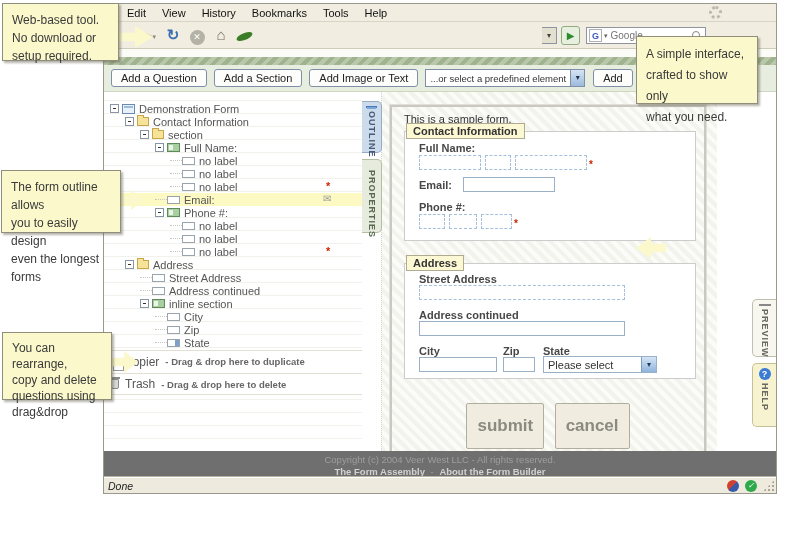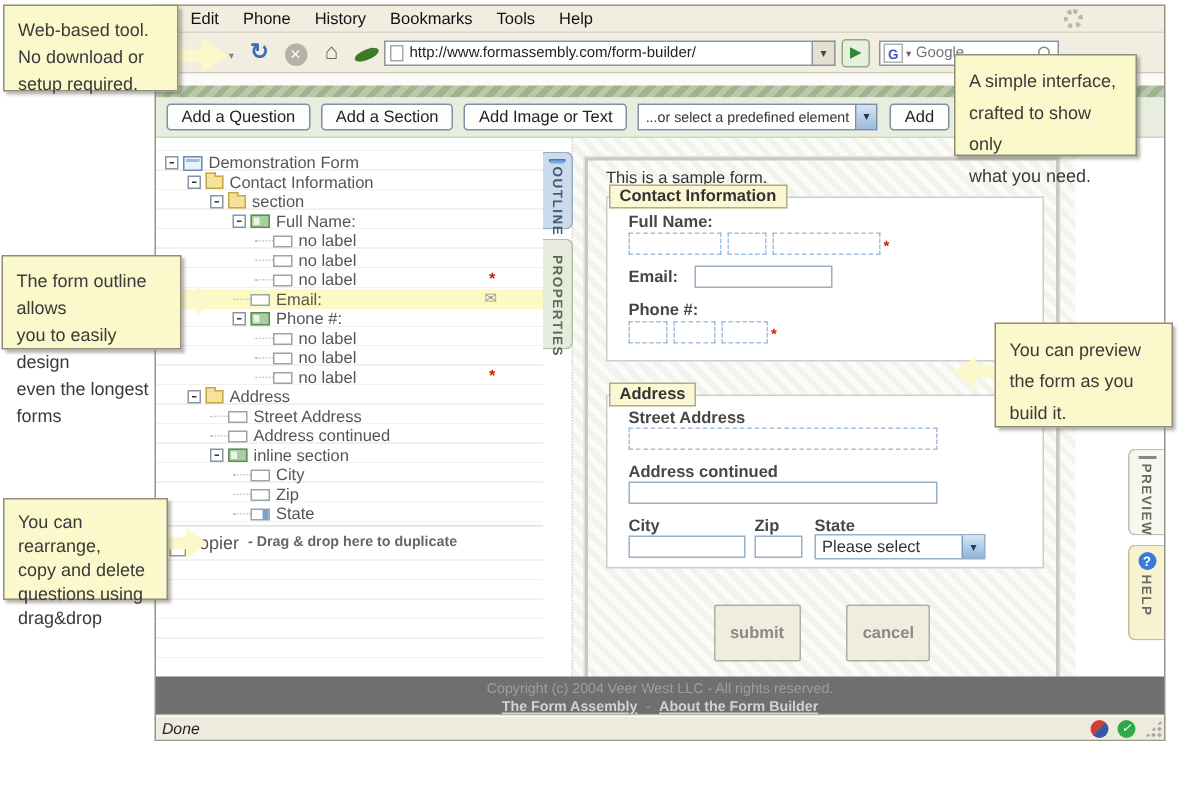--- a/index.html
+++ b/index.html
@@ -139,21 +139,21 @@
   .flabel { position:absolute; font-size:11px; font-weight:bold; color:#474747; white-space:nowrap; }
   .finput { position:absolute; height:15px; background:#fff; border:1px solid #9ab0c6; }
   .finput.dashed { border-style:dashed; border-color:#a4c0da; }
   .freq { position:absolute; color:#cc2200; font-size:10px; font-weight:bold; }
   .pselect { position:absolute; height:17px; background:#fff; border:1px solid #9ab0c6; display:flex; align-items:center; }
   .pselect-text { flex:1; font-size:11px; color:#333; padding-left:4px; }
   .pselect-arrow { width:15px; height:100%; background:linear-gradient(#d5e4f5,#8fb4dc);
                    border-left:1px solid #7f9cc0; text-align:center; font-size:8px; line-height:15px; color:#1c3a5c; }
   .actions { position:absolute; left:0; top:296px; width:100%; text-align:center; }
   .act-btn { display:inline-block; background:#f0ede0; border:1px solid #b2ae9e; border-radius:2px;
-             font-size:11px; font-weight:bold; color:#8a8a80; padding:12px 10px; margin:0 13px;
+             font-size:17px; font-weight:bold; color:#8a8a80; padding:12px 10px; margin:0 3px;
              font-family:"Liberation Sans", sans-serif; }
 
   
   .tab-preview { left:648px; top:207px; width:24px; height:58px; background:#f7f6ef;
                  border:1px solid #c2bfb0; border-radius:5px 0 0 5px; border-right:none; color:#6a6a60; }
   .tab-help { left:648px; top:271px; width:24px; height:64px; background:#f7f2cf;
               border:1px solid #c6c098; border-radius:5px 0 0 5px; border-right:none; color:#6a6a60; }
   .ico-preview-tab { width:12px; height:10px; border:1px solid #888; margin-top:4px;
                      background:linear-gradient(135deg,#6fb06f 50%,#6f8fd0 50%); }
   .ico-help-tab { width:12px; height:12px; border-radius:50%; background:#3a7bd5; color:#fff;
@@ -196,38 +196,34 @@
 </style>
 </head>
 <body>
 
 <div class="stage">
 
   <div class="browser">
 
     <div class="menubar">
       <span class="menu-item">Edit</span>
-      <span class="menu-item">Phone</span>
+      <span class="menu-item">View</span>
       <span class="menu-item">History</span>
       <span class="menu-item">Bookmarks</span>
       <span class="menu-item">Tools</span>
       <span class="menu-item">Help</span>
       <span class="throbber"></span>
     </div>
 
     <div class="navbar">
       <span class="nav-fwd"><span>▶</span><span class="dd">▾</span></span>
       <span class="nav-ico reload">↻</span>
       <span class="nav-ico stopb"><span class="cir">✕</span></span>
       <span class="nav-ico homeb">⌂</span>
       <span class="fa-logo"></span>
-      <span class="urlbar">
-        <span class="page-ico"></span>
-        <input class="url-input" type="text" value="http://www.formassembly.com/form-builder/" style="">
-      </span>
       <span class="url-drop">▾</span>
       <span class="go-btn">▶</span>
       <span class="searchbox">
         <span class="g-ico">G</span>
         <span class="g-dd">▾</span>
         <input class="search-input" type="text" placeholder="Google" style="">
         <span class="mag"></span>
       </span>
     </div>
 
@@ -347,20 +343,25 @@
             <span class="noexp"></span>
             <span class="tico ico-select"></span>
             <span class="tlabel">State</span>
           </div>
         </div>
 
         <div class="dragzone copier-row">
           <span class="dico-copier"></span>
           <span class="dlabel">Copier</span>
           <span class="dhint">- Drag &amp; drop here to duplicate</span>
+        </div>
+        <div class="dragzone trash-row">
+          <span class="dico-trash"></span>
+          <span class="dlabel">Trash</span>
+          <span class="dhint">- Drag &amp; drop here to delete</span>
         </div>
       </div>
 
       <div class="vtab tab-outline">
         <span class="ico-outline-tab"></span>
         <span class="vtab-label">OUTLINE</span>
       </div>
       <div class="vtab tab-properties">
         <span class="ico-wrench"></span>
         <span class="vtab-label">PROPERTIES</span>
@@ -451,18 +452,15 @@
 copy and delete
 questions using
 drag&amp;drop</div>
   <div class="arrow arrow-r a3"></div>
 
   <div class="callout c4">A simple interface,
 crafted to show only
 what you need.</div>
   <div class="arrow arrow-l a4"></div>
 
-  <div class="callout c5">You can preview
-the form as you
-build it.</div>
   <div class="arrow arrow-l a5"></div>
 
 </div>
 
 </body></html>

